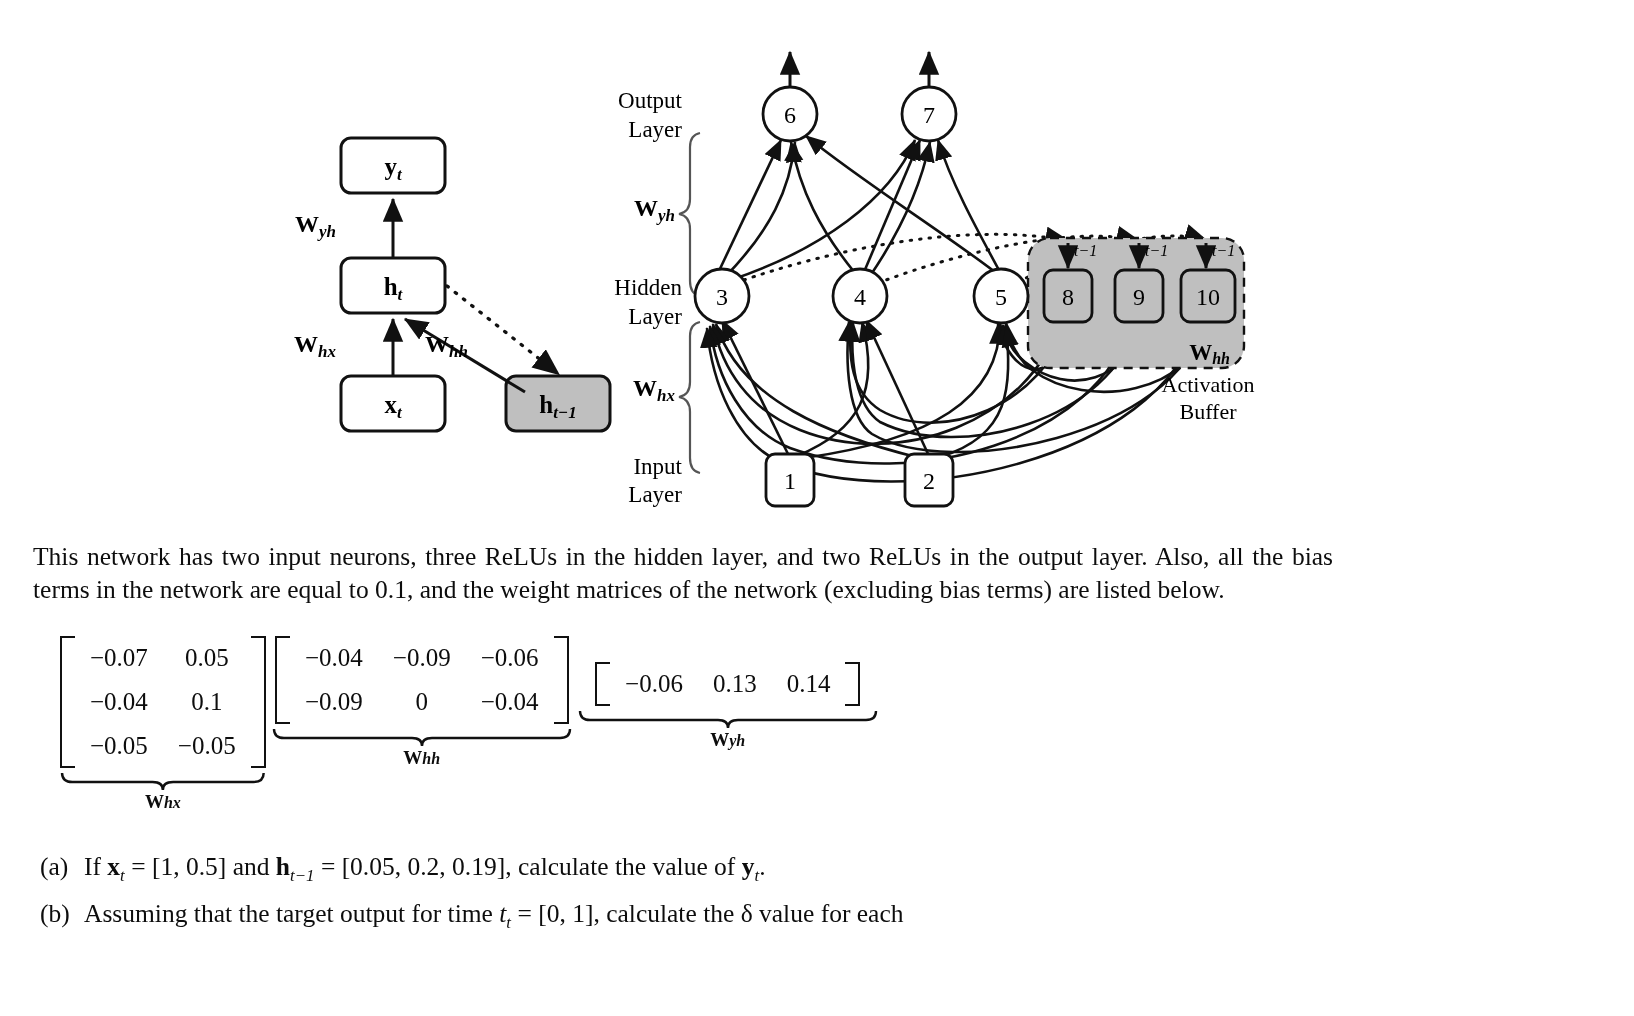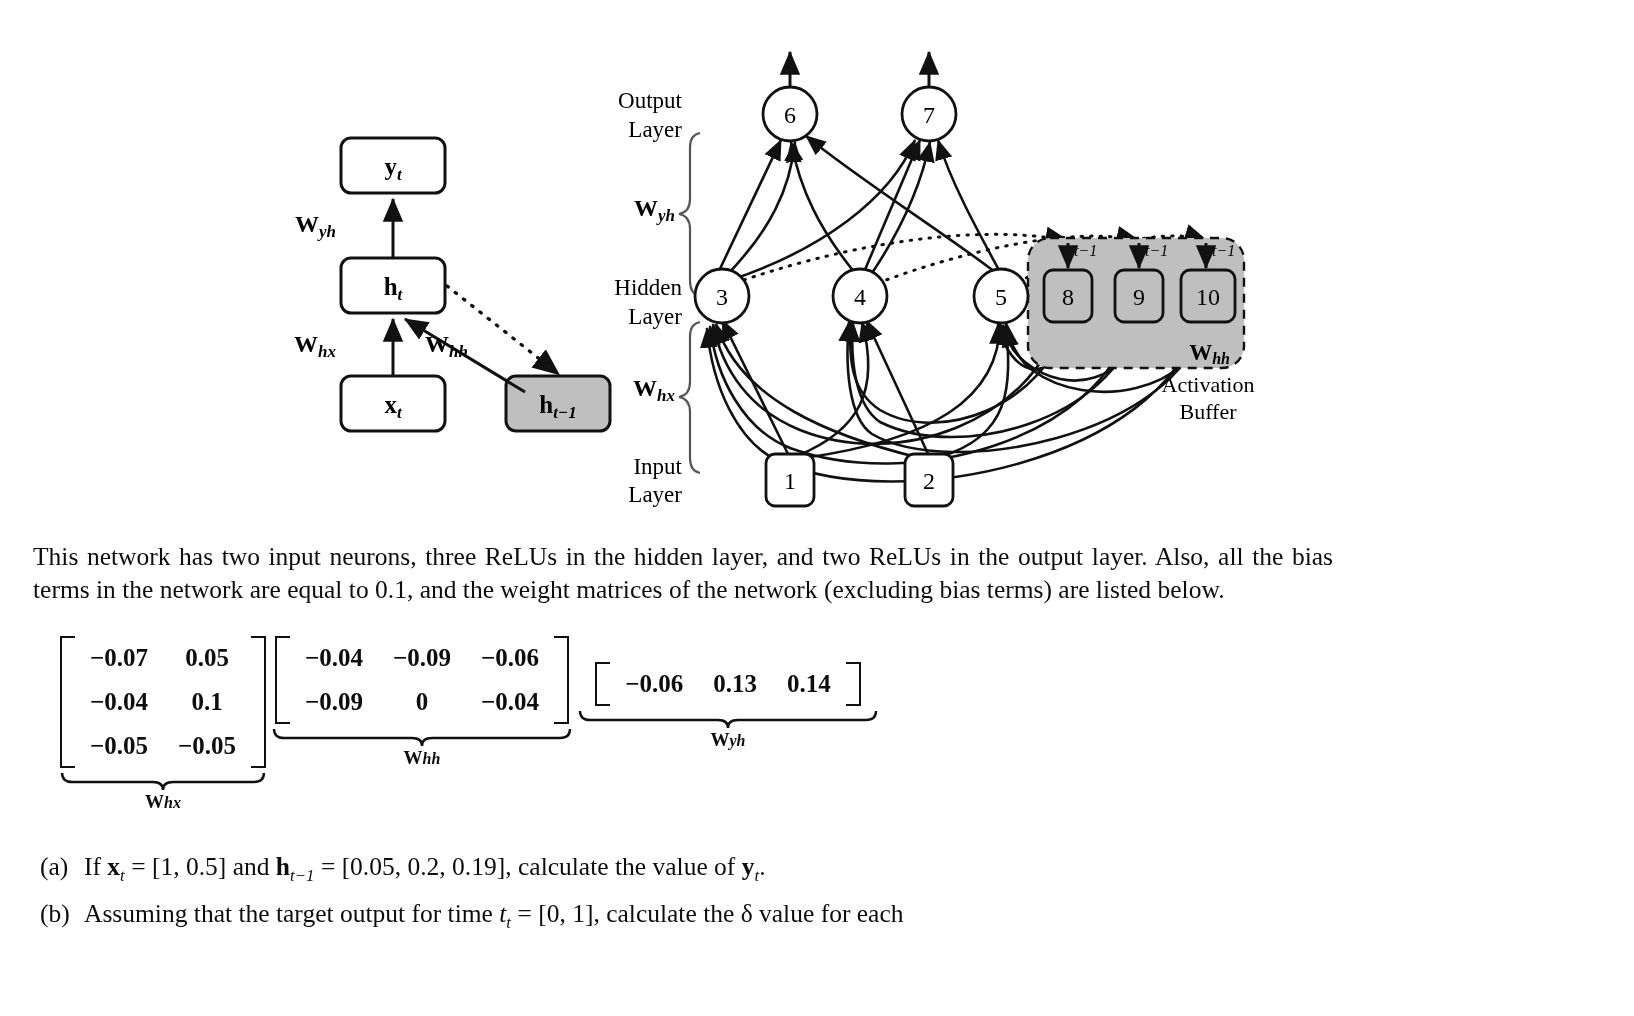--- a/index.html
+++ b/index.html
@@ -25,21 +25,21 @@
     display:flex;align-items:flex-start;
   }
   .mgroup{position:relative;display:flex;flex-direction:column;align-items:center;}
   .mwrap{display:flex;align-items:stretch;}
   .brk{width:13px;position:relative;}
   .brk::before,.brk::after{content:"";position:absolute;left:0;right:0;height:2.4px;background:#111;}
   .brk::before{top:0;}
   .brk::after{bottom:0;}
   .brk.l{border-left:2.4px solid #111;}
   .brk.r{border-right:2.4px solid #111;}
-  .mtable{border-collapse:collapse;font-weight:bold;}
+  .mtable{border-collapse:collapse;}
   .mtable td{
     font-size:25px;text-align:center;padding:8px 15px;white-space:nowrap;
     font-family:"Liberation Serif","DejaVu Serif",serif;
   }
   .ubrace{position:relative;height:20px;width:100%;margin-top:2px;}
   .mlabel{font-size:19px;margin-top:1px;font-weight:bold;}
   .mlabel i{font-style:italic;font-size:16px;font-weight:bold;}
 
   
   .qlist{position:absolute;left:40px;top:850px;width:1300px;font-size:25.5px;line-height:1.33;}

